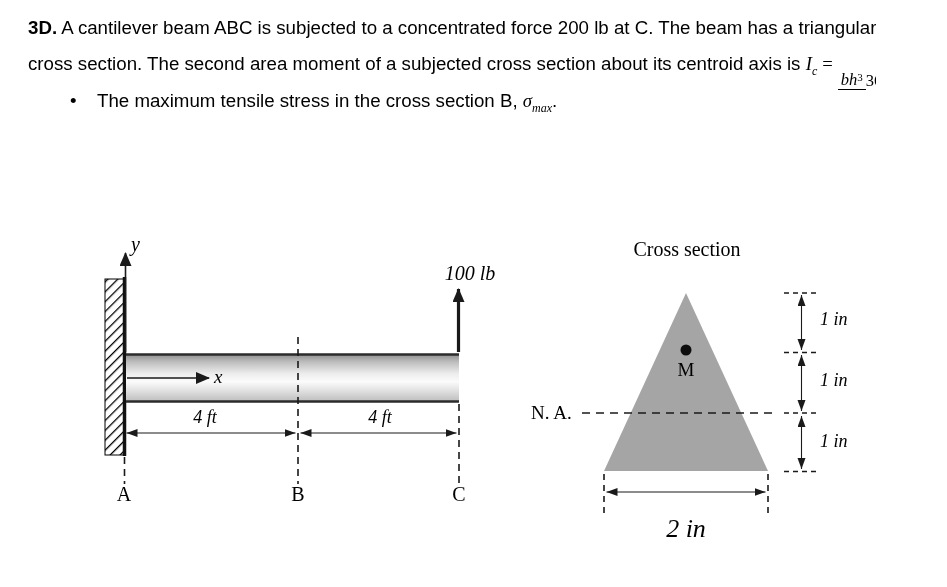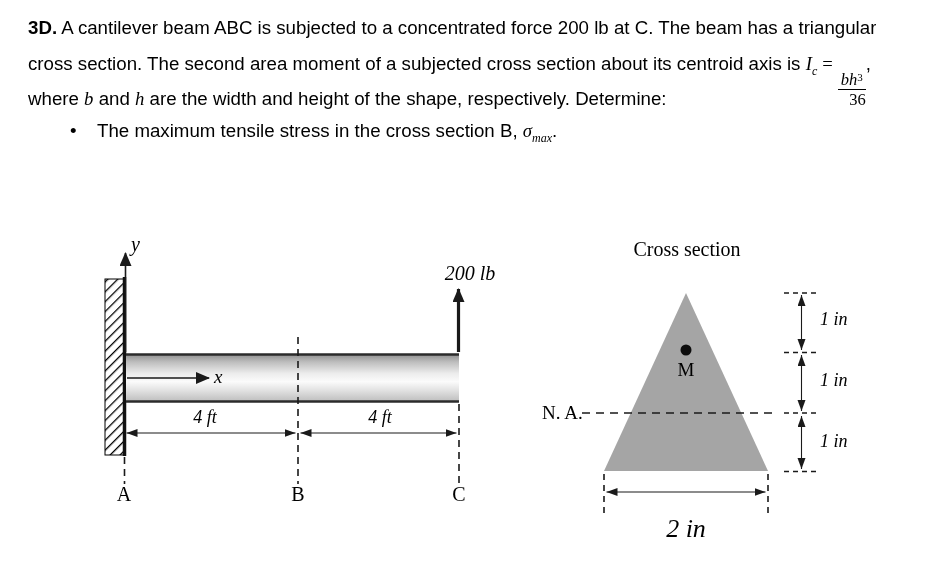--- a/index.html
+++ b/index.html
@@ -11,23 +11,23 @@
   
   .problem { position:absolute; left:28px; top:12px; font-size:18.7px; }
   .p-line  { white-space:nowrap; line-height:32px; }
   .p-line.l2 { height:40px; line-height:40px; }
   .p-line.l3 { height:30px; line-height:30px; }
   .bold { font-weight:bold; }
   .mvar { font-family:"Liberation Serif", serif; font-style:italic; }
   sub.mvar, sub.msub { font-size:12px; font-family:"Liberation Serif", serif; font-style:italic; line-height:0; }
   .eq { padding:0 5px; font-family:"Liberation Serif", serif; }
   .frac {
-    display:inline-flex; flex-direction:column; text-align:center;
+    display:inline-flex; flex-direction:row; text-align:center;
     vertical-align:-15px; line-height:1.05;
-    font-family:"Liberation Serif", serif; font-size:16.5px;align-items:flex-end;
+    font-family:"Liberation Serif", serif; font-size:16.5px;
   }
   .frac .num { border-bottom:1.4px solid #000; padding:0 3px 1px; }
   .frac .num sup { font-size:11px; line-height:0; vertical-align:4px; }
   .frac .den { padding-top:1px; }
   ul.bullets { margin:4px 0 0 0; padding:0; list-style:none; }
   ul.bullets li { white-space:nowrap; line-height:26px; padding-left:42px; }
   .bullet-dot { display:inline-block; width:27px; }
 
   
   .fig-label { position:absolute; font-family:"Liberation Serif", serif; color:#000; }
@@ -42,21 +42,20 @@
 <div class="canvas">
 
   <div class="problem">
     <div class="p-line"><span class="bold">3D.</span><span> A cantilever beam ABC is subjected to a concentrated force 200 lb at C. The beam has a triangular</span></div>
 
     <div class="p-line l2"><span>cross section. The second area moment of a subjected cross section about its centroid axis is </span><span class="mvar">I</span><sub class="msub">c</sub><span class="eq">=</span><span class="frac">
           <span class="num"><span class="it">bh</span><sup>3</sup></span>
           <span class="den">36</span>
         </span><span>,</span></div>
 
-    <div class="p-line l3"><span>where </span><span class="mvar">b</span><span> and </span><span class="mvar">h</span><span> are the width and height of the shape, respectively. Determine:</span></div>
 
     <ul class="bullets">
       <li><span class="bullet-dot">•</span><span>The maximum tensile stress in the cross section B, </span><span class="mvar">σ</span><sub class="msub">max</sub><span>.</span></li>
     </ul>
   </div>
 
   <svg class="fig" width="947" height="587" viewBox="0 0 947 587">
     <defs>
       <linearGradient id="beamGrad" x1="0" y1="0" x2="0" y2="1">
         <stop offset="0" stop-color="#939393"></stop>
@@ -109,28 +108,28 @@
       <line x1="801.5" y1="416" x2="801.5" y2="469" stroke="#1a1a1a" stroke-width="1.1" marker-start="url(#arrowSm)" marker-end="url(#arrowSm)"></line>
 
       <line x1="604" y1="474" x2="604" y2="517" stroke="#1a1a1a" stroke-width="1.6" stroke-dasharray="6,5"></line>
       <line x1="768" y1="474" x2="768" y2="517" stroke="#1a1a1a" stroke-width="1.6" stroke-dasharray="6,5"></line>
       <line x1="606.5" y1="492" x2="765.5" y2="492" stroke="#1a1a1a" stroke-width="1.1" marker-start="url(#arrowSm)" marker-end="url(#arrowSm)"></line>
     </g>
   </svg>
 
   <span class="fig-label it" style="left:131px; top:233px; font-size:20px;">y</span>
   <span class="fig-label it" style="left:214px; top:366px; font-size:19px;">x</span>
-  <span class="fig-label it ctr" style="left:437px; top:262px; width:66px; font-size:20px;">200 lb</span>
+  <span class="fig-label it ctr" style="left:437px; top:262px; width:66px; font-size:20px;">100 lb</span>
   <span class="fig-label it ctr" style="left:175px; top:407px; width:60px; font-size:18px;">4 ft</span>
   <span class="fig-label it ctr" style="left:350px; top:407px; width:60px; font-size:18px;">4 ft</span>
   <span class="fig-label ctr" style="left:109px; top:483px; width:30px; font-size:20px;">A</span>
   <span class="fig-label ctr" style="left:283px; top:483px; width:30px; font-size:20px;">B</span>
   <span class="fig-label ctr" style="left:444px; top:483px; width:30px; font-size:20px;">C</span>
 
   <span class="fig-label ctr" style="left:587px; top:238px; width:200px; font-size:20px;">Cross section</span>
   <span class="fig-label ctr" style="left:671px; top:359px; width:30px; font-size:19px;">M</span>
-  <span class="fig-label" style="left:542px; top:402px; font-size:19px;text-align:center;">N. A.</span>
+  <span class="fig-label" style="left:531px; top:402px; font-size:19px;text-align:center;">N. A.</span>
   <span class="fig-label it" style="left:820px; top:309px; font-size:18px;">1 in</span>
   <span class="fig-label it" style="left:820px; top:370px; font-size:18px;">1 in</span>
   <span class="fig-label it" style="left:820px; top:431px; font-size:18px;">1 in</span>
   <span class="fig-label it ctr" style="left:656px; top:514px; width:60px; font-size:26px;">2 in</span>
 
 </div>
 
 </body></html>

